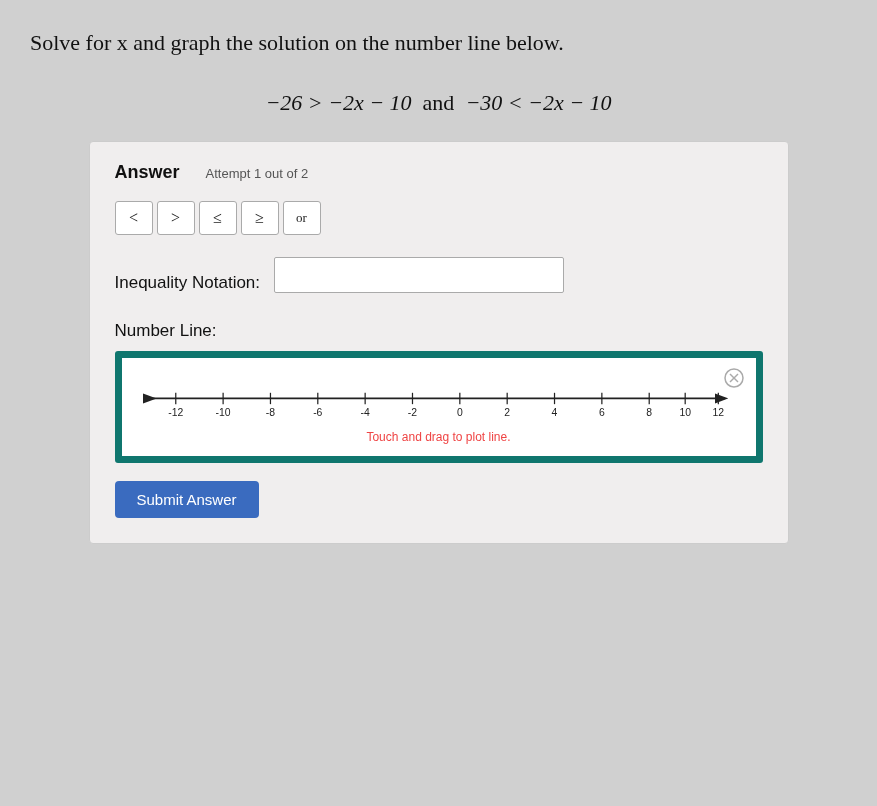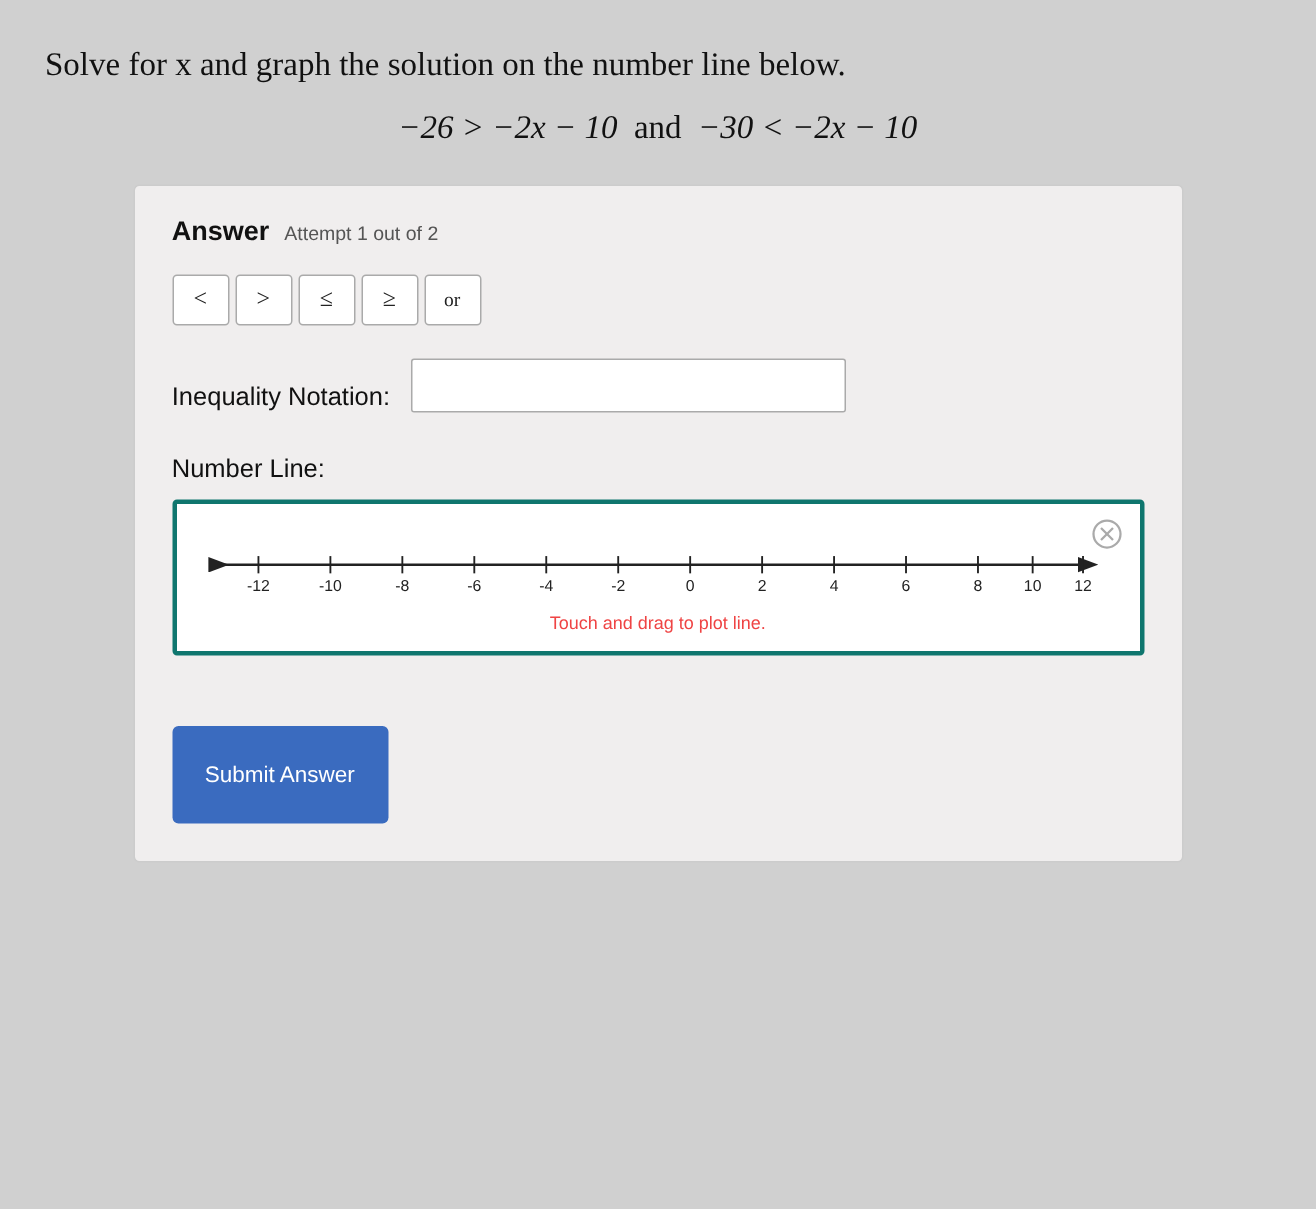--- a/index.html
+++ b/index.html
@@ -12,21 +12,21 @@
       flex-direction: column;
       align-items: center;
       padding: 30px 20px;
     }
 
     .problem-statement {
       width: 100%;
       max-width: 860px;
       font-size: 22px;
       color: #111;
-      margin-bottom: 6px;
+      margin-bottom: 24px;
       text-align: left;
       padding: 0 10px;
     }
 
     .equation-display {
       font-size: 22px;
       text-align: center;
       margin: 10px 0 25px 0;
       color: #111;
       font-style: italic;
@@ -37,21 +37,21 @@
       border: 1px solid #ccc;
       border-radius: 4px;
       width: 100%;
       max-width: 700px;
       padding: 20px 25px 25px 25px;
     }
 
     .answer-header {
       display: flex;
       align-items: baseline;
-      gap: 10px;
+      gap: 26px;
       margin-bottom: 18px;
     }
 
     .answer-label {
       font-size: 18px;
       font-weight: bold;
       color: #111;
       font-family: Arial, sans-serif;
     }
 
@@ -111,21 +111,21 @@
     .number-line-label {
       font-size: 17px;
       color: #111;
       font-family: Arial, sans-serif;
       margin-bottom: 10px;
       margin-top: 28px;
     }
 
     .number-line-container {
       background: white;
-      border: 3px solid #0f766e;
+      border: 7px solid #0f766e;
       border-radius: 3px;
       padding: 10px 14px 12px 14px;
       position: relative;
       margin-bottom: 18px;
     }
 
     .clear-btn {
       position: absolute;
       top: 8px;
       right: 10px;
@@ -153,25 +153,24 @@
       color: #ef4444;
       font-family: Arial, sans-serif;
       margin-top: 2px;
     }
 
     .submit-btn {
       background: #3a6bbf;
       color: white;
       border: none;
       border-radius: 4px;
-      padding: 24px 22px;
+      padding: 10px 22px;
       font-size: 15px;
       cursor: pointer;
       font-family: Arial, sans-serif;
-      margin-top: 29px;
     }
 
     .math {
       font-style: italic;
     }
 
     .no-italic {
       font-style: normal;
     }
   </style>

